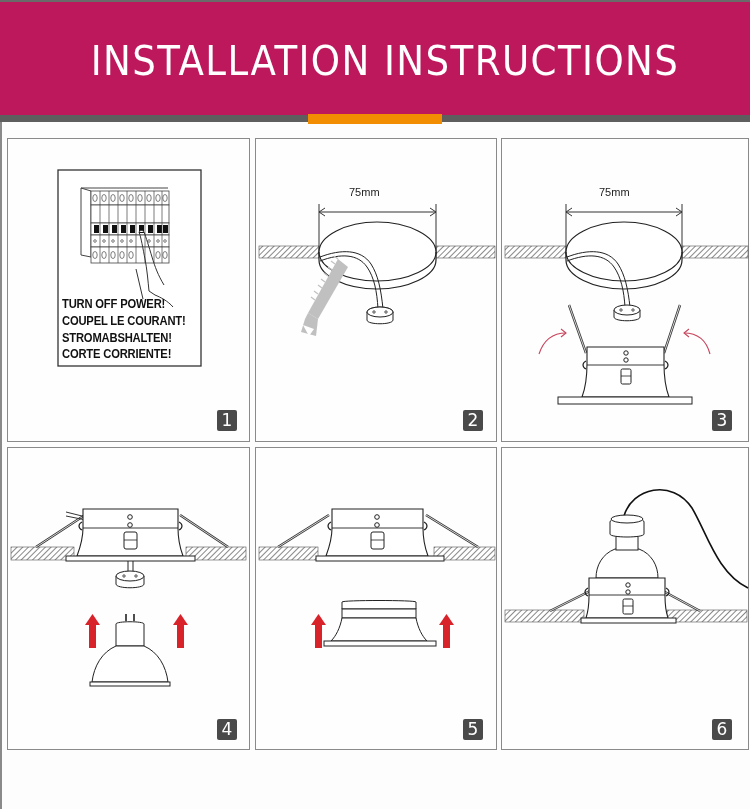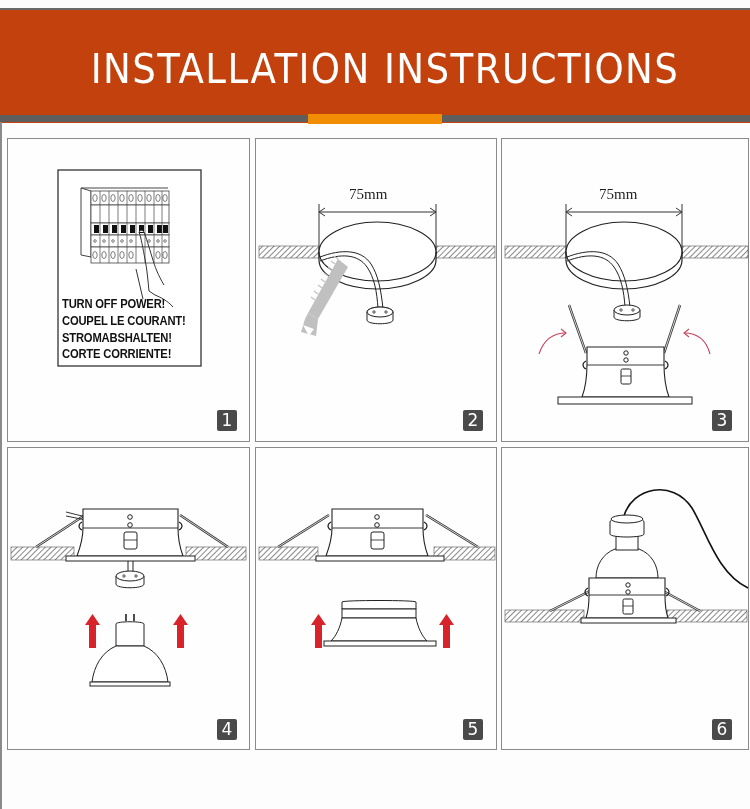--- a/index.html
+++ b/index.html
@@ -1,26 +1,26 @@
 <!DOCTYPE html>
 <html><head>
 <meta charset="utf-8">
 <style>
   html,body{margin:0;padding:0;}
   body{width:750px;height:809px;position:relative;background:#fdfdfd;overflow:hidden;font-family:"Liberation Sans",sans-serif;}
-  .header{position:absolute;left:0;top:8px;width:750px;height:115px;background:#c2410c;border-top:2px solid #6a6a6a;box-sizing:border-box;}
+  .header{position:absolute;left:0;top:0;width:750px;height:115px;background:#be185d;border-top:2px solid #6a6a6a;box-sizing:border-box;}
   .header-title{position:absolute;left:0;top:36px;width:770px;text-align:center;color:#ffffff;font-family:"DejaVu Sans",sans-serif;font-size:40px;letter-spacing:1.5px;font-weight:normal;white-space:nowrap;transform:scaleX(0.93);transform-origin:385px 0;}
   .header-bar{position:absolute;left:0;top:115px;width:750px;height:7px;background:#5e5e5e;}
   .header-accent{position:absolute;left:308px;top:114px;width:134px;height:10px;background:#f28c00;}
   .left-edge{position:absolute;left:0;top:122px;width:2px;height:687px;background:#8a8a8a;}
   .panel{position:absolute;box-sizing:border-box;border:1.5px solid #8a8a8a;background:#fefefe;}
   .panel svg{position:absolute;left:0;top:0;}
   .badge{position:absolute;width:20px;height:21px;background:#4a4a4a;border-radius:2px;color:#fff;font-family:"DejaVu Sans",sans-serif;font-size:17px;line-height:21px;text-align:center;}
   .warn-text{position:absolute;left:4px;font-family:"Liberation Sans",sans-serif;font-weight:bold;font-size:12.2px;color:#111;letter-spacing:-0.2px;white-space:nowrap;transform:scaleX(0.92);transform-origin:0 0;}
-  .dim-label{position:absolute;font-family:Liberation Serif, serif;font-size:15px;color:#222;}
+  .dim-label{position:absolute;font-family:Liberation Sans, sans-serif;font-size:11px;color:#222;}
 </style>
 </head>
 <body>
 
 <div class="header">
   <div class="header-title">INSTALLATION INSTRUCTIONS</div>
 </div>
 <div class="header-bar"></div>
 <div class="header-accent"></div>
 <div class="left-edge"></div>

